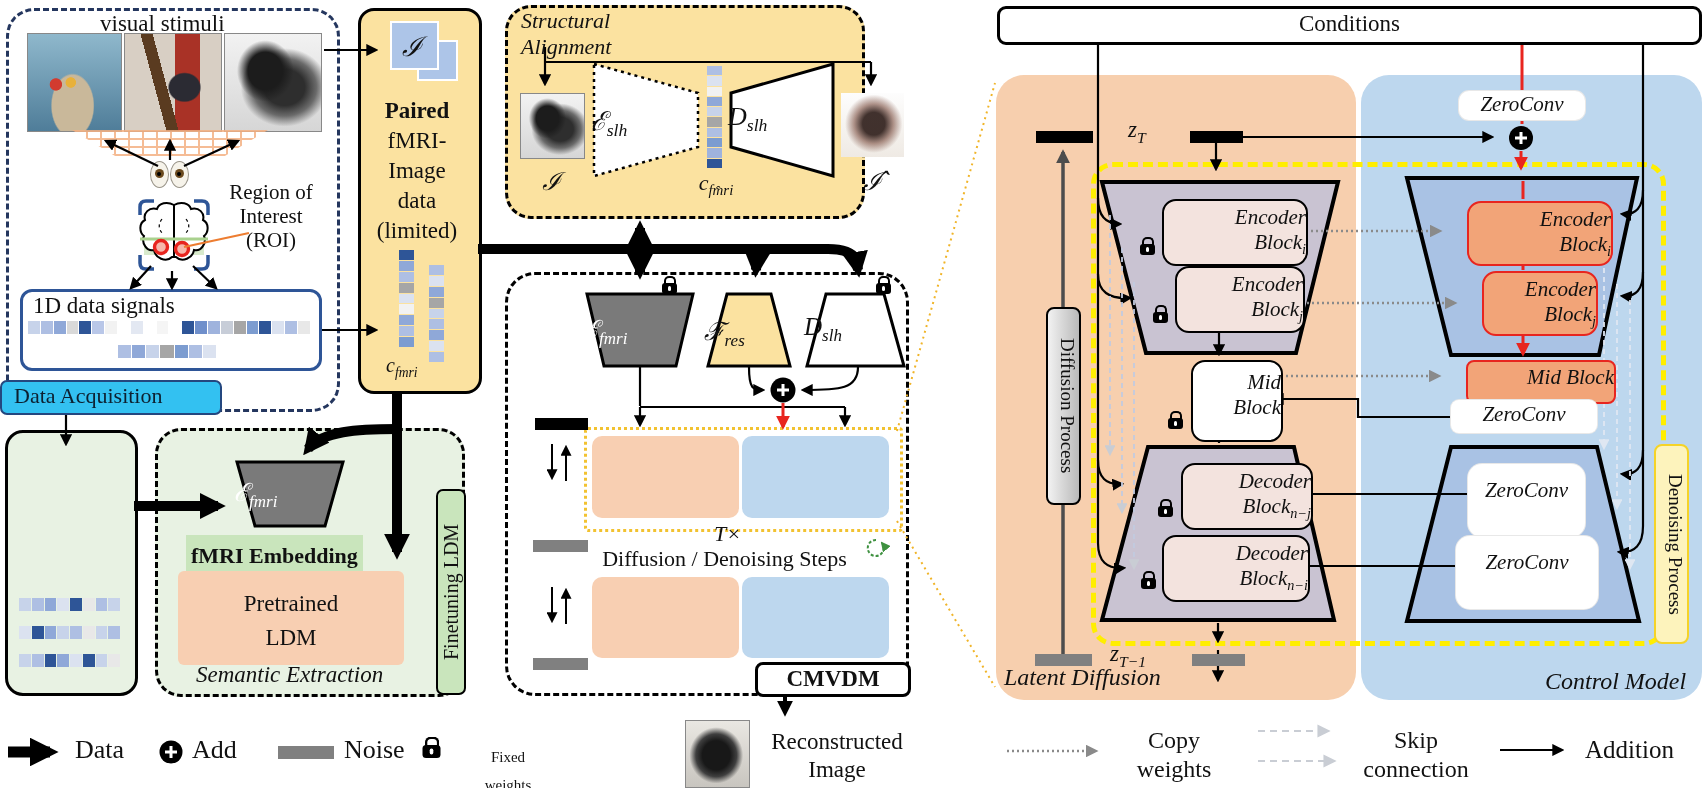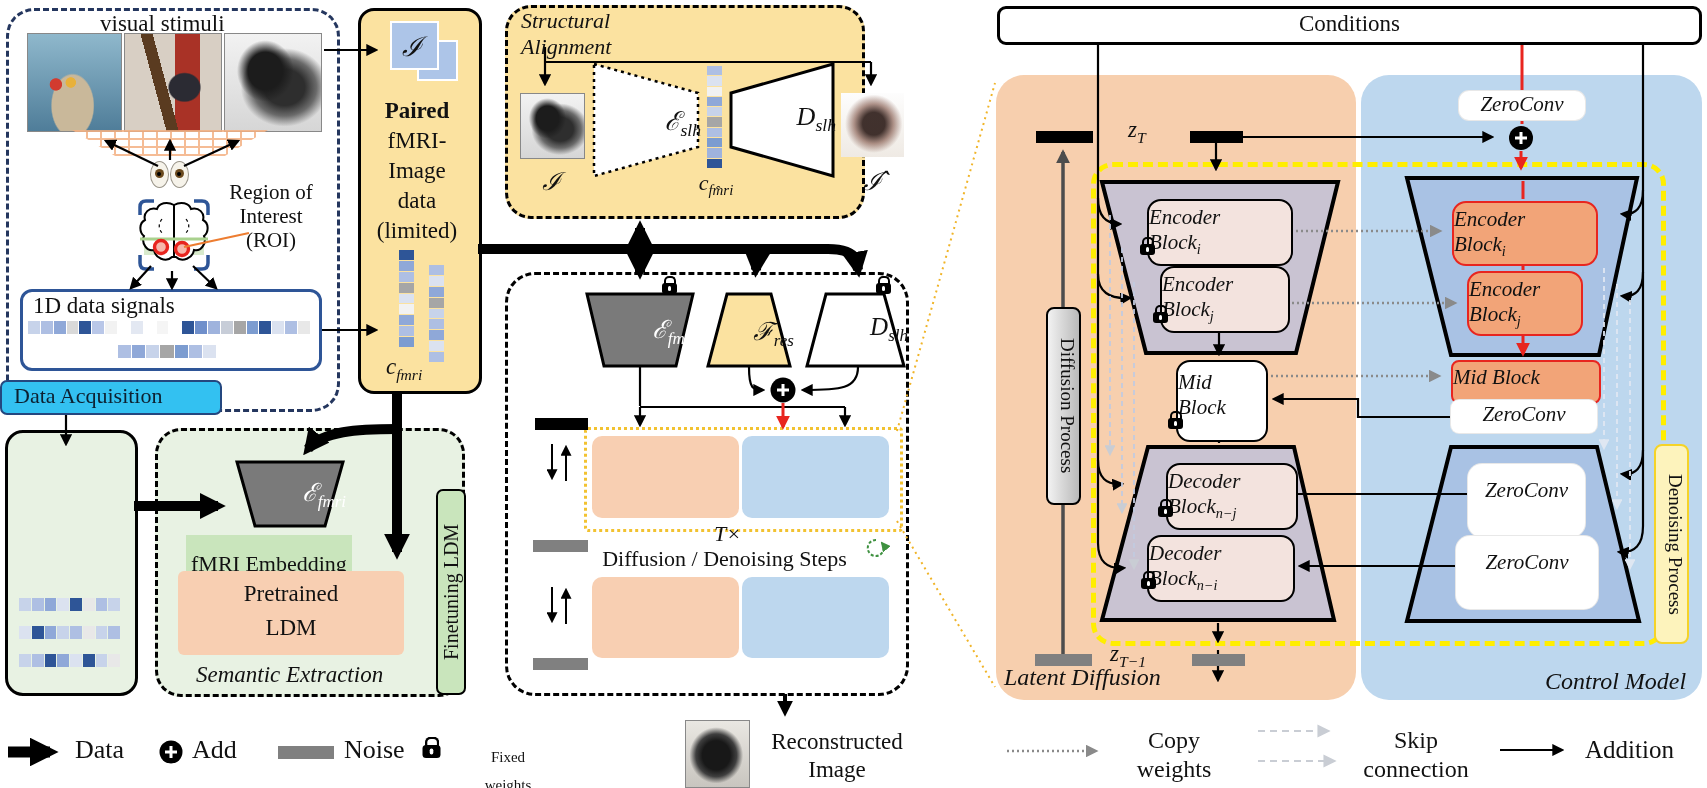--- a/index.html
+++ b/index.html
@@ -69,26 +69,26 @@
   .eye::after{content:"";position:absolute;left:6px;top:9.5px;width:4px;height:4px;background:#000;border-radius:50%;}
   
   .lock{position:absolute;width:15px;height:11px;background:#000;border-radius:3px;}
   .lock::before{content:"";position:absolute;left:2px;top:-7px;width:8px;height:7px;border:2.2px solid #000;border-bottom:none;border-radius:5px 5px 0 0;}
   .lock::after{content:"";position:absolute;left:5.6px;top:2.6px;width:3px;height:5px;background:#fff;border-radius:2px;}
   
   .vlabel{writing-mode:vertical-rl;text-align:center;font-size:20px;}
   #finetune{left:436px;top:489px;width:22px;height:198px;background:var(--greenHl,#c9e5bc);border:2px solid #000;border-radius:7px;transform:rotate(180deg);padding:2px;}
   #diff-proc{left:1046px;top:307px;width:29px;height:190px;background:linear-gradient(90deg,#f2f2f2,#b9b9b9);border:2px solid #000;border-radius:8px;padding:2px 1px;font-size:19px;}
   #den-proc{left:1654px;top:444px;width:29px;height:192px;background:#fdf3bc;border:2.5px solid #f5d327;border-radius:8px;padding:2px 1px;font-size:19px;}
-  .block{position:absolute;border-radius:14px;text-align:left;font-style:italic;font-size:21px;line-height:25px;z-index:6;padding-top:4px;}
+  .block{position:absolute;border-radius:14px;text-align:right;font-style:italic;font-size:21px;line-height:25px;z-index:6;padding-top:4px;margin-left:15px;}
   .blk-l{background:var(--blockPink,#f3e3de);border:2px solid #000;}
   .blk-r{background:var(--blockOrange,#f2a478);border:2px solid var(--red,#e8251f);}
   .zc{background:#fff;border-radius:10px;text-align:center;font-style:italic;font-size:21px;z-index:6;position:absolute;box-shadow:0 0 0 1px #e8e8e8;}
   .tag{position:absolute;background:#fff;border:3px solid #000;border-radius:8px;text-align:center;z-index:6;}
-  .traplbl{position:absolute;text-align:right;font-style:italic;z-index:6;}
+  .traplbl{position:absolute;text-align:left;font-style:italic;z-index:6;}
 </style>
 </head>
 <body>
 
 <div id="canvas">
 
   <div class="abs panel" id="acq-box"></div>
   <div class="abs lbl" style="left:100px;top:11px;font-size:23px;">visual stimuli</div>
   <div class="photo deco ph-kayak" style="left:27px;top:33px;width:93px;height:97px;"></div>
   <div class="photo deco ph-harp" style="left:124px;top:33px;width:96px;height:97px;"></div>
@@ -187,22 +187,22 @@
       <i style="background: rgb(232, 232, 232);"></i>
     </div>
 
   <div class="abs panel" id="sem-box"></div>
   <svg class="trap" style="left:234px;top:459px;" width="112" height="70">
     <polygon points="3,3 109,3 91,67 21,67" fill="#7a7a7a" stroke="#000" stroke-width="3"></polygon>
   </svg>
   <div class="traplbl" style="left:234px;top:474px;width:112px;color:#fff;font-size:25px;">
     <span>ℰ</span><sub>fmri</sub>
   </div>
-  <div class="abs lbl" style="left:186px;top:535px;background:var(--greenHl,#c9e5bc);font-size:22px;padding:16px 5px;">fMRI Embedding</div>
-  <div class="abs lbl ctr" style="left:178px;top:571px;width:226px;height:78px;background:var(--orangeBox,#f8cfb2);border-radius:6px;font-size:23px;line-height:34px;padding-top:6px;">
+  <div class="abs lbl" style="left:186px;top:535px;background:var(--greenHl,#c9e5bc);font-size:22px;padding:8px 5px;font-weight:bold;">fMRI Embedding</div>
+  <div class="abs lbl ctr" style="left:178px;top:571px;width:226px;height:78px;background:var(--orangeBox,#f8cfb2);border-radius:6px;font-size:23px;line-height:34px;padding-top:16px;">
     <div>Pretrained</div>
       <div>LDM</div>
   </div>
   <div class="abs lbl it" style="left:196px;top:662px;font-size:23px;">Semantic Extraction</div>
   <div class="abs lbl vlabel" id="finetune">Finetuning LDM</div>
 
   <div class="abs panel" id="paired-box"></div>
   <div class="abs deco" style="left:417px;top:40px;width:37px;height:37px;background:#adc5e8;border:2px solid #fff;z-index:2;"></div>
   <div class="abs deco" style="left:390px;top:21px;width:45px;height:45px;background:#adc5e8;border:2px solid #fff;z-index:3;"></div>
   <div class="abs lbl it" style="left:402px;top:27px;font-size:27px;">ℐ</div>
@@ -228,21 +228,21 @@
       <i style="background: rgb(174, 191, 227);"></i>
       <i style="background: rgb(219, 226, 240);"></i>
       <i style="background: rgb(143, 168, 216);"></i>
       <i style="background: rgb(166, 166, 166);"></i>
       <i style="background: rgb(199, 211, 234);"></i>
       <i style="background: rgb(174, 191, 227);"></i>
       <i style="background: rgb(143, 168, 216);"></i>
       <i style="background: rgb(219, 226, 240);"></i>
       <i style="background: rgb(174, 191, 227);"></i>
     </div>
-  <div class="abs lbl it" style="left:386px;top:354px;font-size:23px;">
+  <div class="abs lbl it" style="left:386px;top:354px;font-size:20px;">
     <span>c</span><sub>fmri</sub>
   </div>
 
   <div class="abs panel" id="silh-box"></div>
   <div class="abs lbl it" style="left:521px;top:8px;font-size:22px;line-height:26px;">
     <div>Structural</div>
       <div>Alignment</div>
   </div>
   <div class="photo deco ph-snow" style="left:520px;top:93px;width:63px;height:64px;"></div>
   <div class="abs lbl it ctr" style="left:520px;top:163px;width:63px;font-size:25px;">ℐ</div>
@@ -301,20 +301,21 @@
   <div class="bar black" style="left:535px;top:418px;width:53px;height:12px;"></div>
   <div class="abs dot4" id="row1wrap"></div>
   <div class="drect orect" style="left:592px;top:436px;width:147px;height:82px;"></div>
   <div class="drect brect" style="left:742px;top:436px;width:147px;height:82px;"></div>
   <div class="abs lbl it" style="left:714px;top:521px;font-size:22px;">T×</div>
   <div class="bar gray" style="left:533px;top:540px;width:55px;height:12px;"></div>
   <div class="abs lbl" style="left:552px;top:546px;width:345px;text-align:center;font-size:22px;">Diffusion / Denoising Steps</div>
   <div class="drect orect" style="left:592px;top:577px;width:147px;height:81px;"></div>
   <div class="drect brect" style="left:742px;top:577px;width:147px;height:81px;"></div>
   <div class="bar gray" style="left:533px;top:658px;width:55px;height:12px;"></div>
+  <div class="tag bold" style="left:755px;top:662px;width:150px;height:28px;font-size:23px;padding-top:1px;">CMVDM</div>
   <div class="photo deco ph-atv" style="left:685px;top:720px;width:63px;height:66px;"></div>
   <div class="abs lbl ctr" style="left:752px;top:728px;width:170px;font-size:23px;line-height:28px;">
     <div>Reconstructed</div>
       <div>Image</div>
   </div>
 
   <div class="abs panel" id="lat-panel"></div>
   <div class="abs panel" id="ctrl-panel"></div>
   <div class="abs lbl ctr" id="conditions">Conditions</div>
   <div class="abs" id="ydash"></div>

